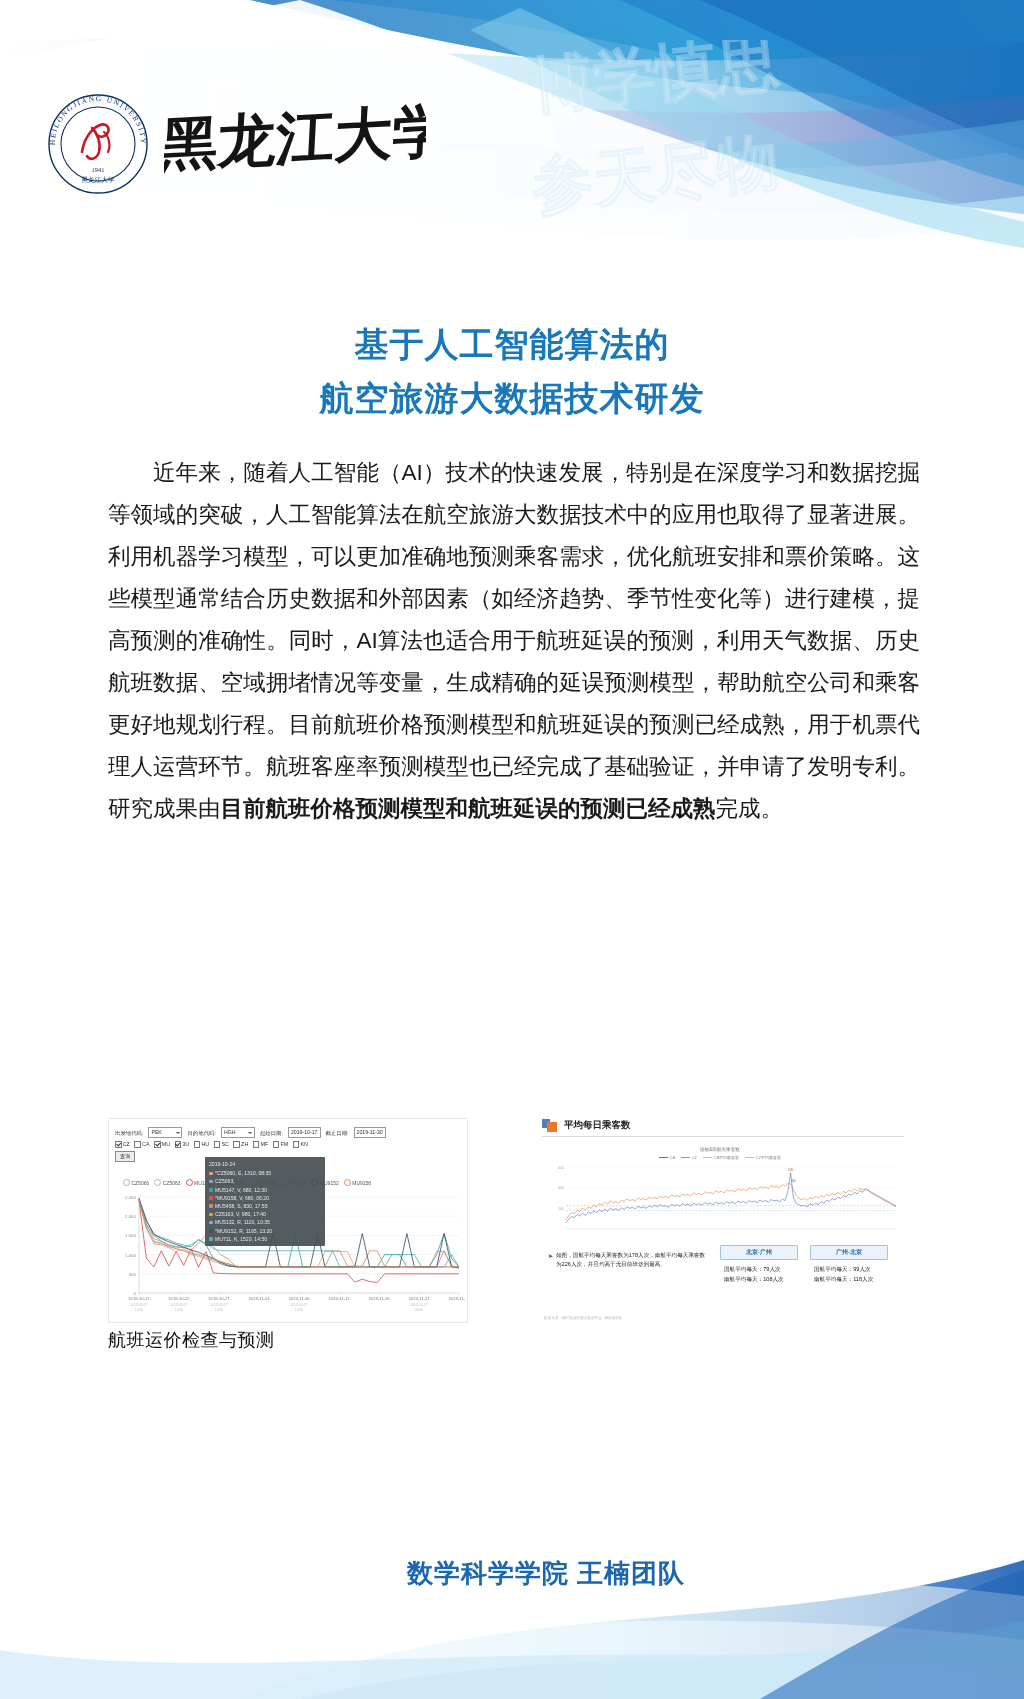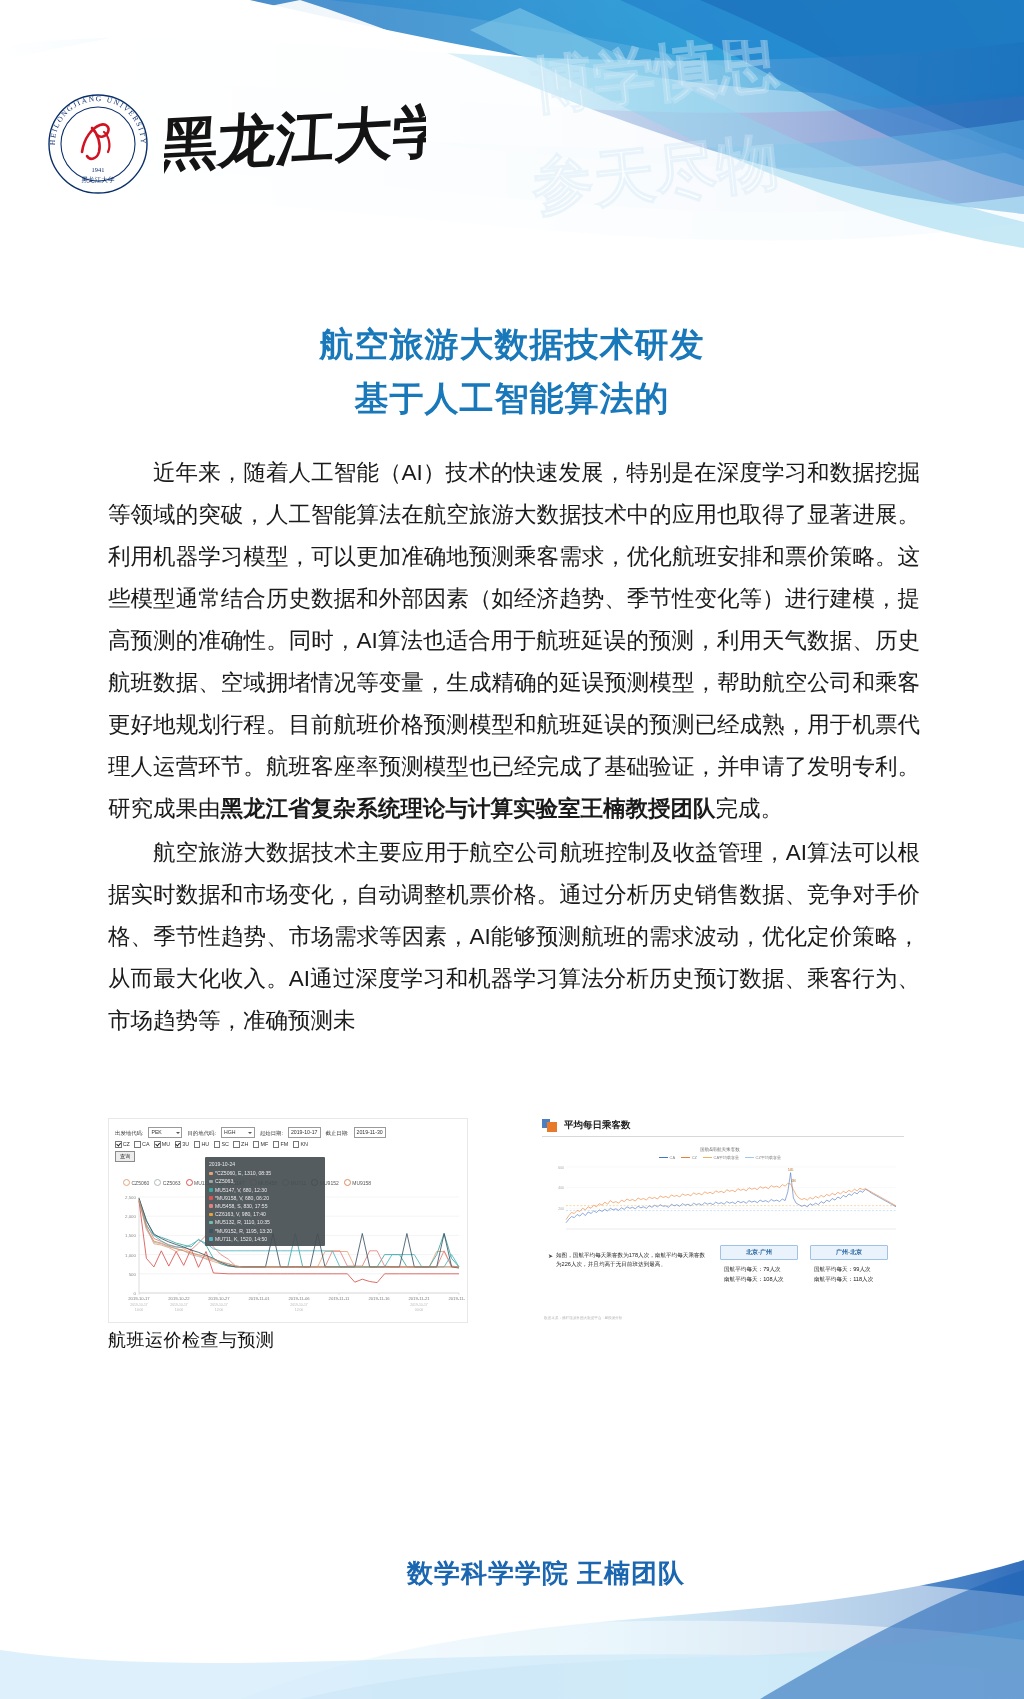--- a/index.html
+++ b/index.html
@@ -228,27 +228,26 @@
       <g fill="#ffffff" opacity="0.72" font-family="DejaVu Serif, serif" font-size="62" font-weight="bold" stroke="#cfe6f5" stroke-width="0.8">
         <text x="10" y="68" transform="rotate(-6 10 68)">博学慎思</text>
         <text x="10" y="168" transform="rotate(-6 10 168)">参天尽物</text>
       </g>
     </svg>
   </div>
 
 </div>
 
 <div class="title-block">
+  <div class="title-line">基于人工智能算法的</div>
   <div class="title-line">航空旅游大数据技术研发</div>
-  <div class="title-line">基于人工智能算法的</div>
 </div>
 
 <div class="body-text">
-  <p class="para"><span>近年来，随着人工智能（AI）技术的快速发展，特别是在深度学习和数据挖掘等领域的突破，人工智能算法在航空旅游大数据技术中的应用也取得了显著进展。利用机器学习模型，可以更加准确地预测乘客需求，优化航班安排和票价策略。这些模型通常结合历史数据和外部因素（如经济趋势、季节性变化等）进行建模，提高预测的准确性。同时，AI算法也适合用于航班延误的预测，利用天气数据、历史航班数据、空域拥堵情况等变量，生成精确的延误预测模型，帮助航空公司和乘客更好地规划行程。目前航班价格预测模型和航班延误的预测已经成熟，用于机票代理人运营环节。航班客座率预测模型也已经完成了基础验证，并申请了发明专利。研究成果由</span><span class="bold">黑龙江省复杂系统理论与计算实验室王楠教授团队</span><span>完成。</span></p>
-  <p class="para">航空旅游大数据技术主要应用于航空公司航班控制及收益管理，AI算法可以根据实时数据和市场变化，自动调整机票价格。通过分析历史销售数据、竞争对手价格、季节性趋势、市场需求等因素，AI能够预测航班的需求波动，优化定价策略，从而最大化收入。AI通过深度学习和机器学习算法分析历史预订数据、乘客行为、市场趋势等，准确预测未</p>
+  <p class="para"><span>近年来，随着人工智能（AI）技术的快速发展，特别是在深度学习和数据挖掘等领域的突破，人工智能算法在航空旅游大数据技术中的应用也取得了显著进展。利用机器学习模型，可以更加准确地预测乘客需求，优化航班安排和票价策略。这些模型通常结合历史数据和外部因素（如经济趋势、季节性变化等）进行建模，提高预测的准确性。同时，AI算法也适合用于航班延误的预测，利用天气数据、历史航班数据、空域拥堵情况等变量，生成精确的延误预测模型，帮助航空公司和乘客更好地规划行程。目前航班价格预测模型和航班延误的预测已经成熟，用于机票代理人运营环节。航班客座率预测模型也已经完成了基础验证，并申请了发明专利。研究成果由</span><span class="bold">目前航班价格预测模型和航班延误的预测已经成熟</span><span>完成。</span></p>
 </div>
 
 <div class="figures">
 
   <div class="fig fig-left">
     <div class="app">
 
       <div class="app-form">
         <div class="frow">
           <span class="flabel">出发地代码:</span>

